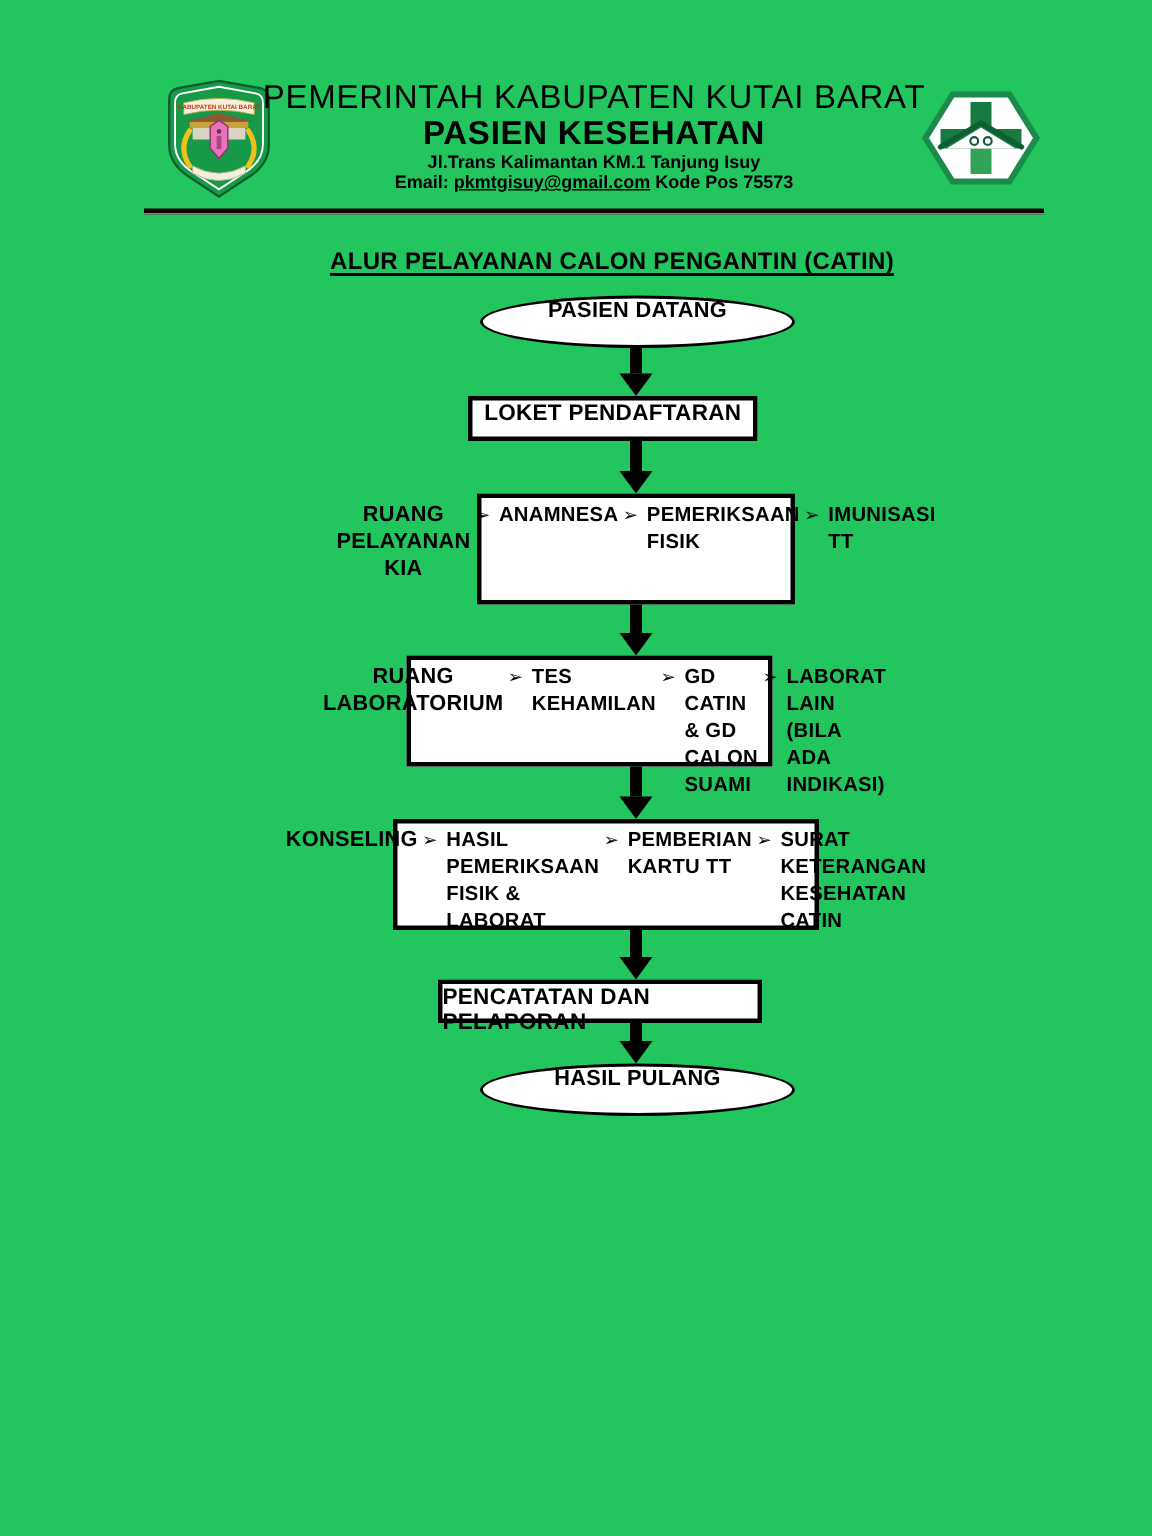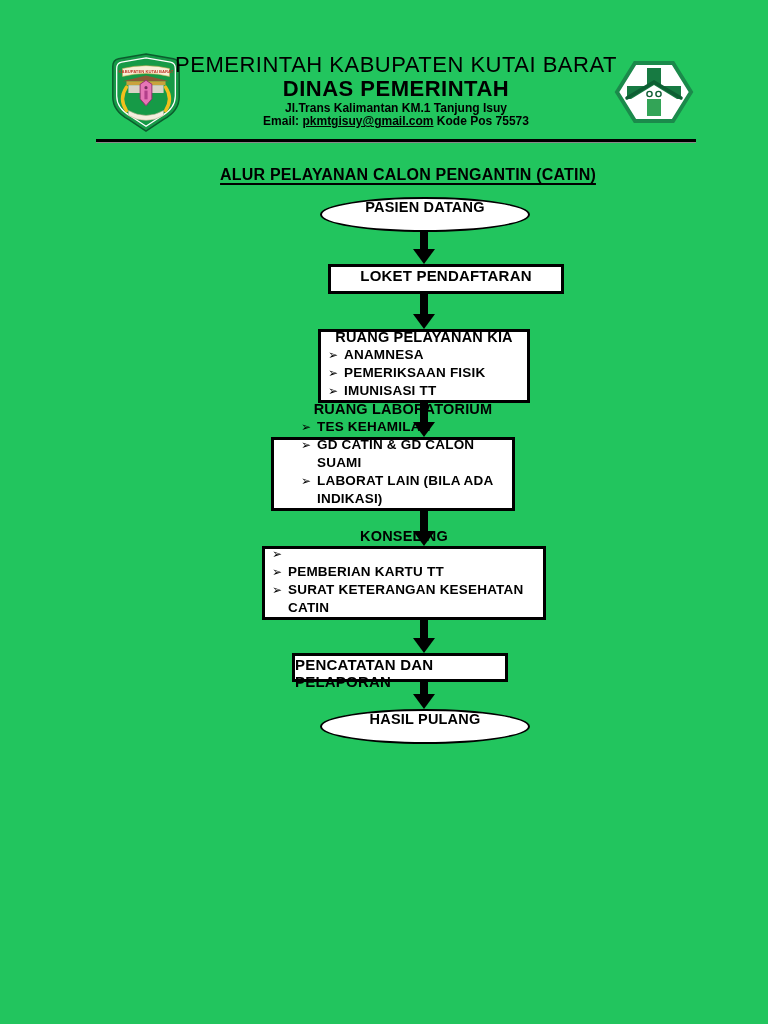--- a/index.html
+++ b/index.html
@@ -26,21 +26,21 @@
     position:absolute;left:96px;top:166px;width:624px;text-align:center;
     font-size:16px;font-weight:700;text-decoration:underline;
     text-decoration-thickness:2px;text-underline-offset:3px;letter-spacing:.2px;
   }
 
   
   .node{position:absolute;border:3px solid #000;background:#fff;
         font-weight:700;display:flex;align-items:flex-start;justify-content:center;
         font-size:15px;letter-spacing:.2px;}
   .ellipse{border-radius:50%;border-width:2.5px;font-size:14.5px;}
-  .multi{flex-direction:column;align-items:stretch;justify-content:flex-end;
+  .multi{flex-direction:row;align-items:stretch;justify-content:center;
          border-width:3.5px;padding:2px 4px 0 4px;}
   .node-title{text-align:center;font-size:14.5px;line-height:18px;font-weight:700;}
   .bullet-row{display:flex;align-items:baseline;padding-left:3px;line-height:18px;
               font-size:13.5px;font-weight:700;}
   .bullet-glyph{width:16px;flex:0 0 16px;font-size:12px;font-weight:400;}
 
   .arrow{position:absolute;width:22px;display:flex;flex-direction:column;align-items:center;}
   .arrow .shaft{width:8px;background:#000;flex:1;}
   .arrow .head{width:0;height:0;border-left:11px solid transparent;
                border-right:11px solid transparent;border-top:15px solid #000;}
@@ -63,21 +63,21 @@
       <path d="M24 38 Q16 50 24 62" fill="none" stroke-width="3.5" stroke-linecap="round" stroke="#f2c01d"></path>
       <path d="M64 38 Q72 50 64 62" fill="none" stroke-width="3.5" stroke-linecap="round" stroke="#f2c01d"></path>
       <path d="M44 31 L50 35 L50 50 L44 57 L38 50 L38 35 Z" stroke="#93306f" stroke-width="1" fill="#e675b6"></path>
       <circle cx="44" cy="38.5" r="1.6" fill="#7a2b5e"></circle>
       <rect x="42.4" y="41.5" width="3.2" height="9" fill="#b23f8a"></rect>
       <path d="M26 62 Q44 72 62 62 L62 67 Q44 77 26 67 Z" fill="#f4eede" stroke="#bdb48f" stroke-width="0.6"></path>
     </svg>
 
     <div class="header-text">
       <div class="h-line1">PEMERINTAH KABUPATEN KUTAI BARAT</div>
-      <div class="h-line2">DINAS PEMERINTAH</div>
+      <div class="h-line2">PASIEN KESEHATAN</div>
       <div class="h-line4">Jl.Trans Kalimantan KM.1 Tanjung Isuy</div>
       <div class="h-line5"><span>Email:</span>&nbsp;<span class="email-link">pkmtgisuy@gmail.com</span>&nbsp;<span>Kode Pos 75573</span></div>
     </div>
 
     <svg class="pkm-logo" viewBox="0 0 80 72" aria-hidden="true">
       <polygon points="3,36 21,7 59,7 77,36 59,65 21,65" fill="#ffffff" stroke-width="4" stroke="#1b8a4b"></polygon>
       <rect x="33" y="12" width="14" height="19" fill="#177a42"></rect>
       <rect x="13" y="30" width="54" height="13" fill="#177a42"></rect>
       <rect x="33" y="43" width="14" height="17" fill="#33a457"></rect>
       <polygon points="17,43 40,29 63,43" fill="#ffffff"></polygon>
@@ -95,21 +95,21 @@
 
     <div class="node ellipse" style="left:320px;top:197px;width:210px;height:35px;">
       <span>PASIEN DATANG</span>
     </div>
 
     <div class="arrow" style="left:413px;top:230px;height:34px;">
       <div class="shaft"></div>
       <div class="head"></div>
     </div>
 
-    <div class="node" style="left:328px;top:264px;width:236px;height:30px;">
+    <div class="node" style="left:312px;top:264px;width:193px;height:30px;">
       <span>LOKET PENDAFTARAN</span>
     </div>
 
     <div class="arrow" style="left:413px;top:294px;height:35px;">
       <div class="shaft"></div>
       <div class="head"></div>
     </div>
 
     <div class="node multi" style="left:318px;top:329px;width:212px;height:74px;">
       <div class="node-title">RUANG PELAYANAN KIA</div>
@@ -150,20 +150,21 @@
 
     <div class="arrow" style="left:413px;top:511px;height:35px;">
       <div class="shaft"></div>
       <div class="head"></div>
     </div>
 
     <div class="node multi" style="left:262px;top:546px;width:284px;height:74px;">
       <div class="node-title">KONSELING</div>
       <div class="bullet-row">
         <span class="bullet-glyph">➢</span>
+        <span>HASIL PEMERIKSAAN FISIK &amp; LABORAT</span>
       </div>
       <div class="bullet-row">
         <span class="bullet-glyph">➢</span>
         <span>PEMBERIAN KARTU TT</span>
       </div>
       <div class="bullet-row">
         <span class="bullet-glyph">➢</span>
         <span>SURAT KETERANGAN KESEHATAN CATIN</span>
       </div>
     </div>

